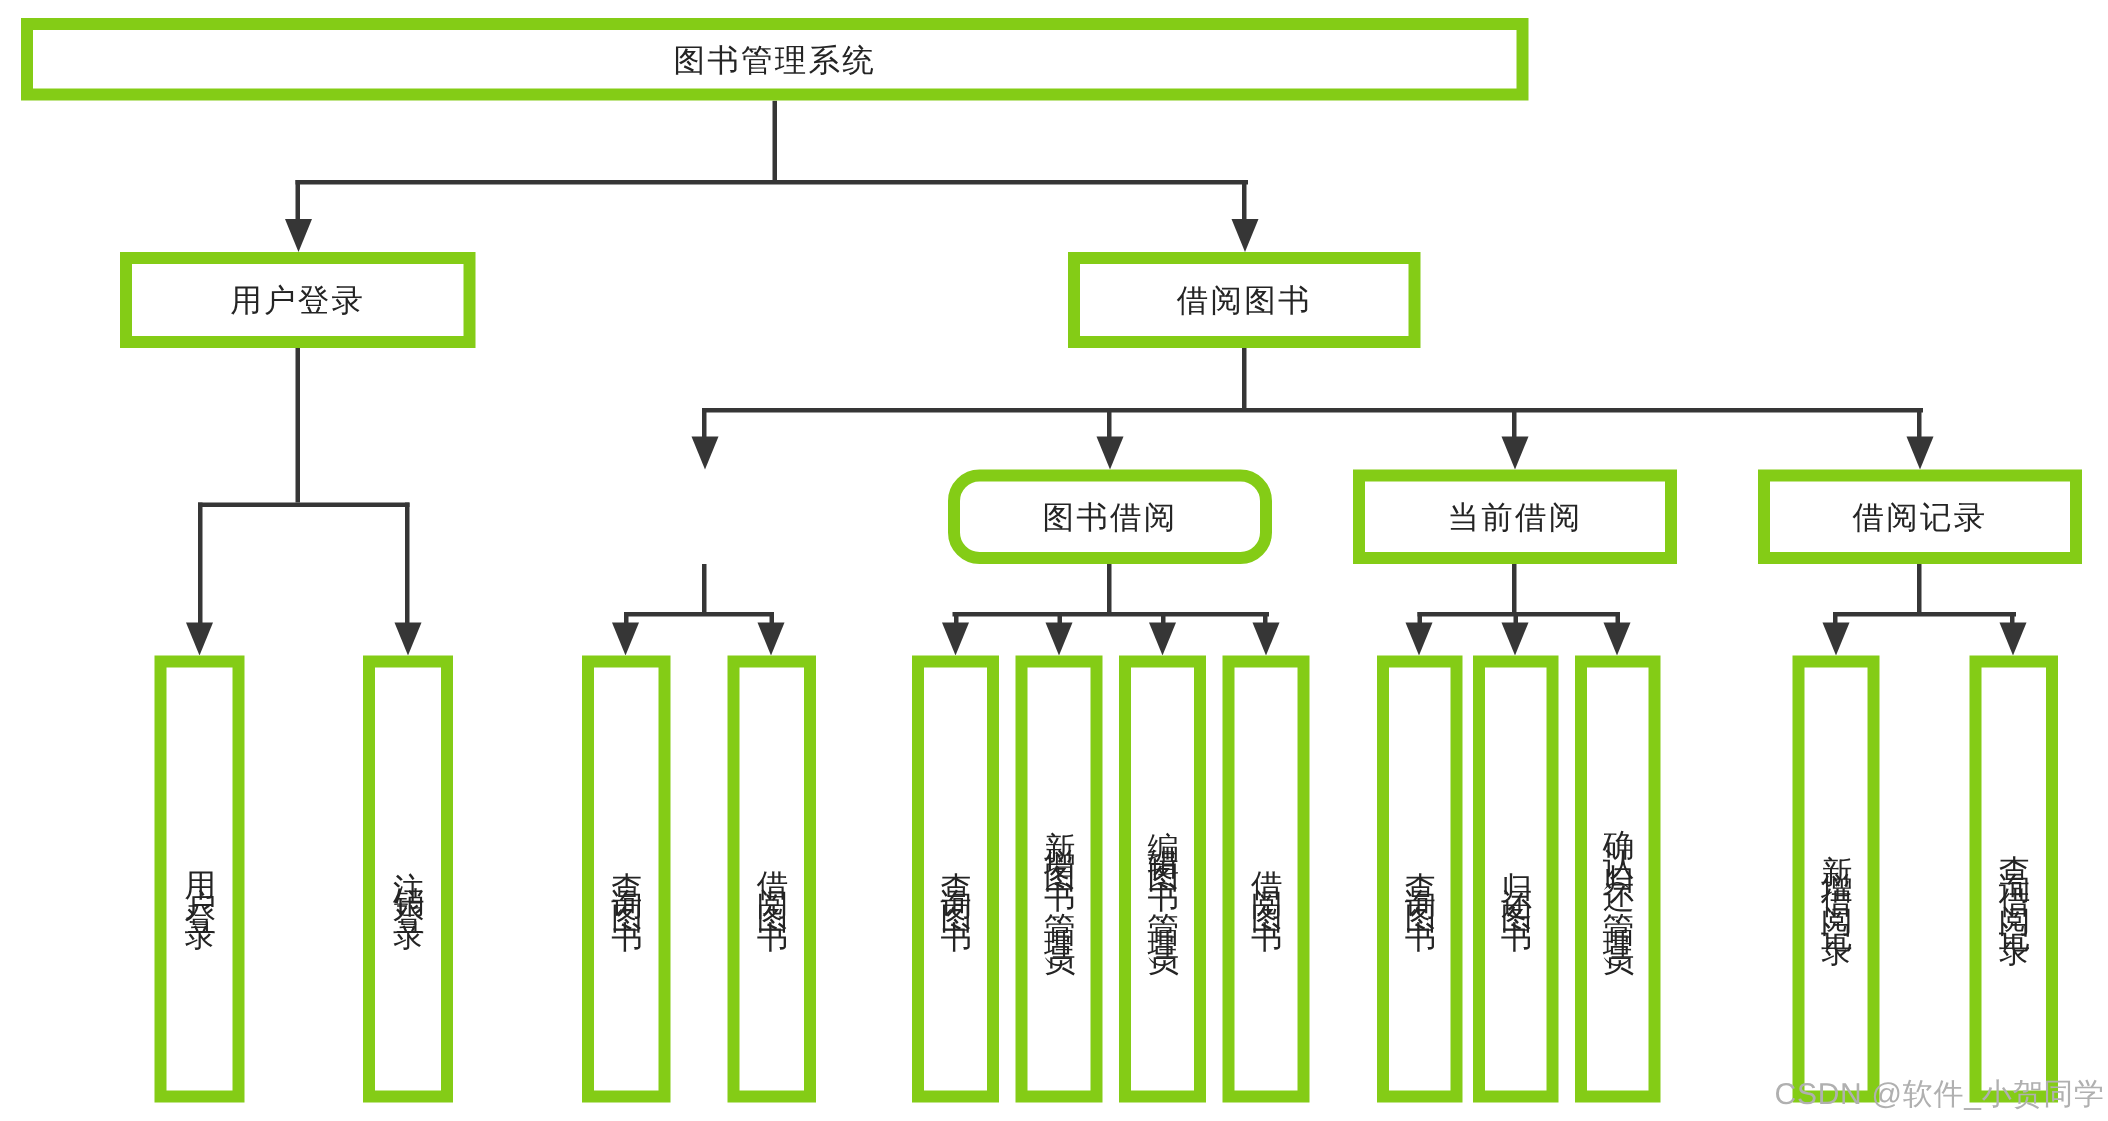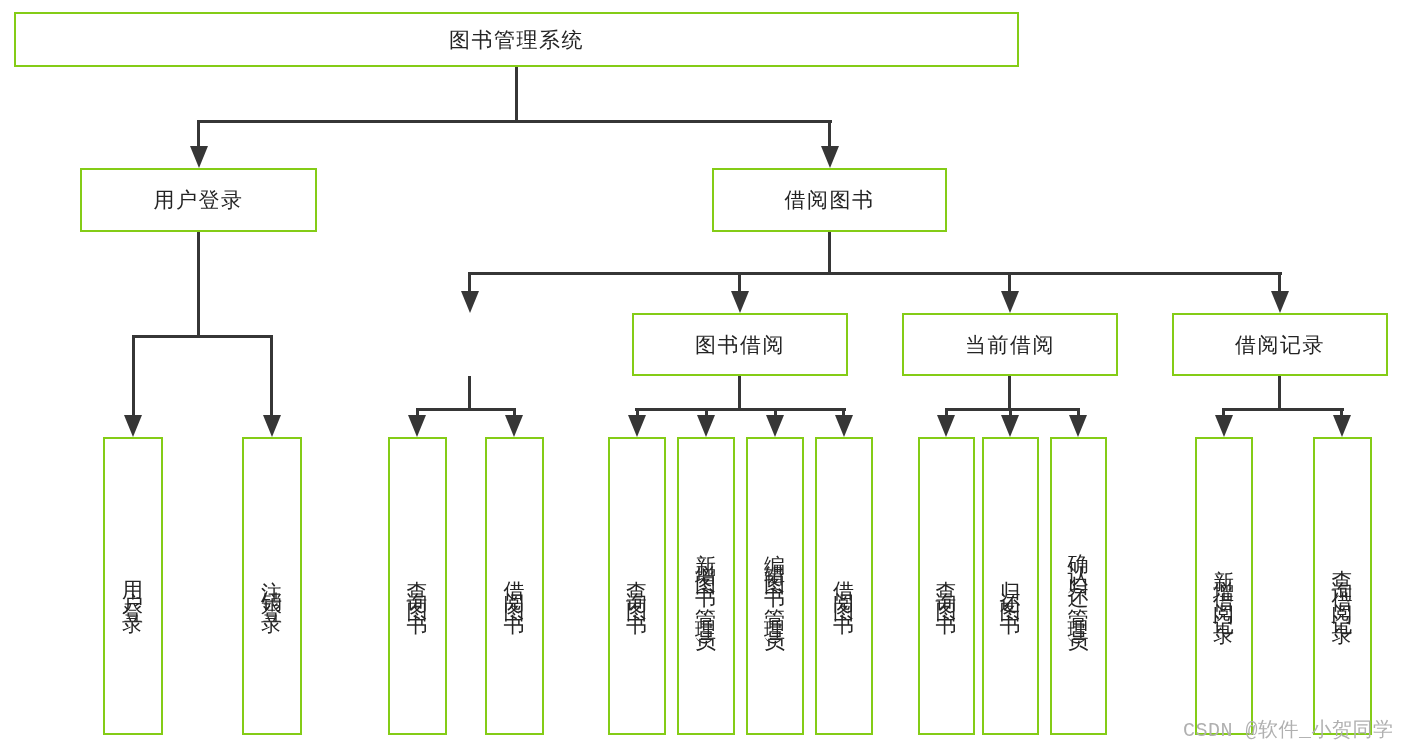--- a/index.html
+++ b/index.html
@@ -7,21 +7,21 @@
     position:relative;
     width:1405px;height:747px;
     background:#ffffff;
     font-family:"Liberation Sans","DejaVu Sans",sans-serif;
     overflow:hidden;
   }
   .node{
     position:absolute;
     box-sizing:border-box;
     background:#ffffff;
-    border:2px solid #84cc16;
+    border:8px solid #84cc16;
     display:flex;
     align-items:center;
     justify-content:center;
     color:#242424;
     font-size:21px;
     letter-spacing:1.5px;
     z-index:2;
   }
   .leaf{
     font-size:21px;
@@ -42,21 +42,20 @@
     border-top:22px solid #363636;
   }
   .watermark{
     position:absolute;
     left:1183px;top:716px;
     font-size:20px;
     color:#b0b0b0;
     letter-spacing:0.5px;
     white-space:nowrap;
     z-index:5;
-    font-family:Liberation Mono, monospace;
   }
 </style>
 </head>
 <body>
 
 <div id="canvas">
 
   <div class="node" style="left:14px;top:12px;width:1005px;height:55px;">
     <span>图书管理系统</span>
   </div>
@@ -86,21 +85,21 @@
   <div class="hline" style="left:468px;top:272px;width:814px;"></div>
   <div class="vline" style="left:468px;top:272px;height:24px;"></div>
   <div class="arrow" style="left:461px;top:291px;"></div>
   <div class="vline" style="left:738px;top:272px;height:24px;"></div>
   <div class="arrow" style="left:731px;top:291px;"></div>
   <div class="vline" style="left:1008px;top:272px;height:24px;"></div>
   <div class="arrow" style="left:1001px;top:291px;"></div>
   <div class="vline" style="left:1278px;top:272px;height:24px;"></div>
   <div class="arrow" style="left:1271px;top:291px;"></div>
 
-  <div class="node" style="left:632px;top:313px;width:216px;height:63px;">
+  <div class="node" style="left:632px;top:313px;width:216px;height:63px;border-radius:21px;">
     <span>图书借阅</span>
   </div>
   <div class="node" style="left:902px;top:313px;width:216px;height:63px;">
     <span>当前借阅</span>
   </div>
   <div class="node" style="left:1172px;top:313px;width:216px;height:63px;">
     <span>借阅记录</span>
   </div>
 
   <div class="vline" style="left:468px;top:376px;height:33px;"></div>

